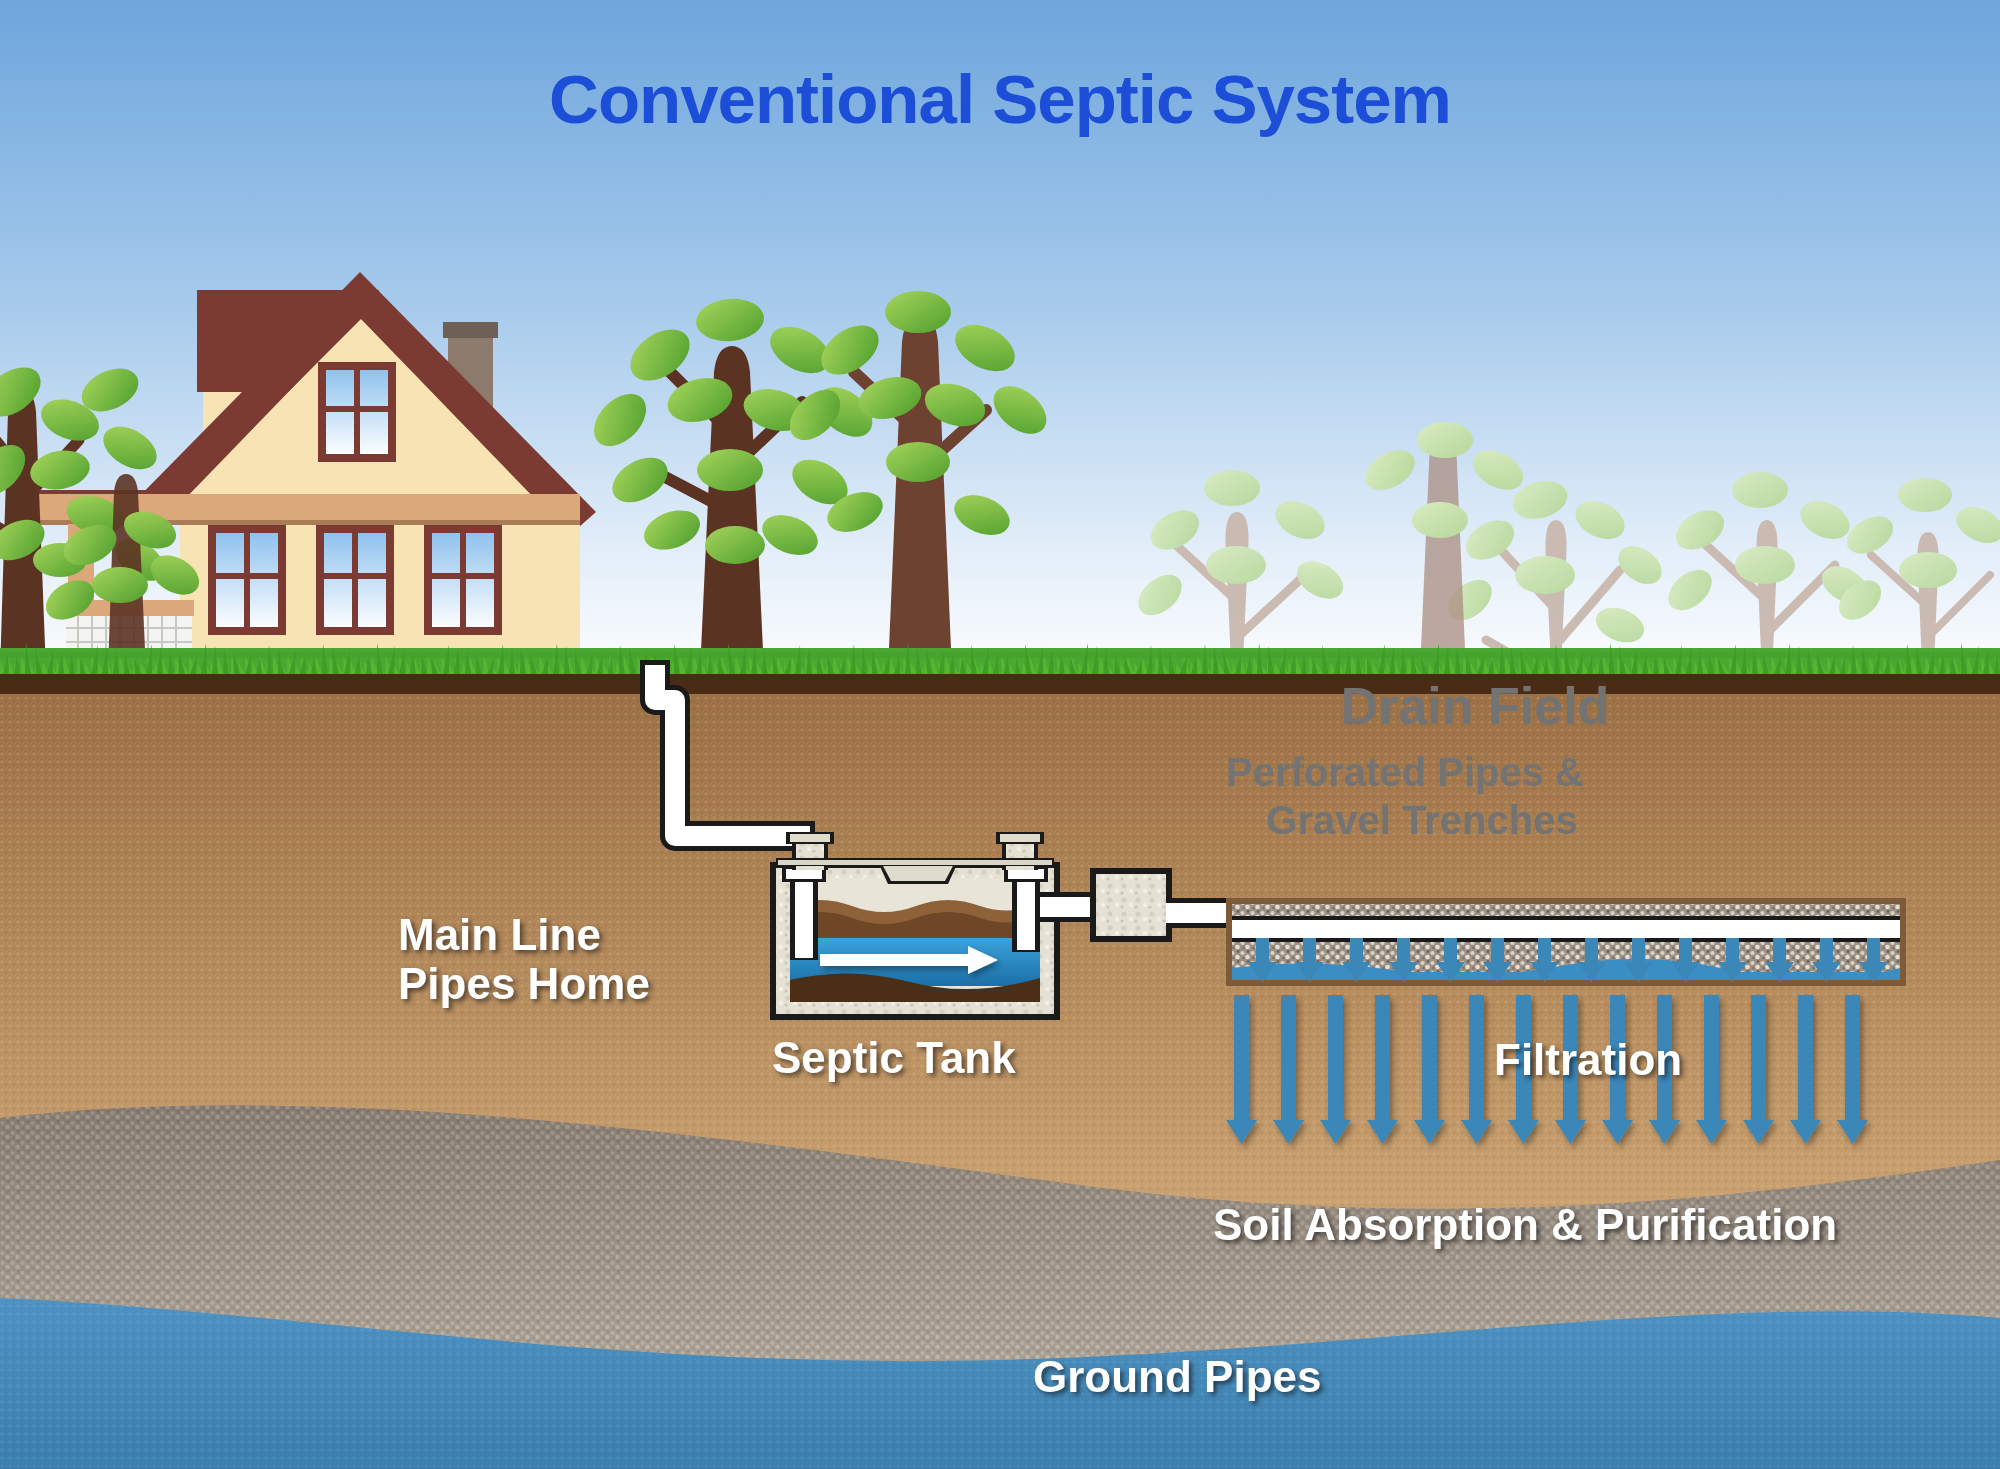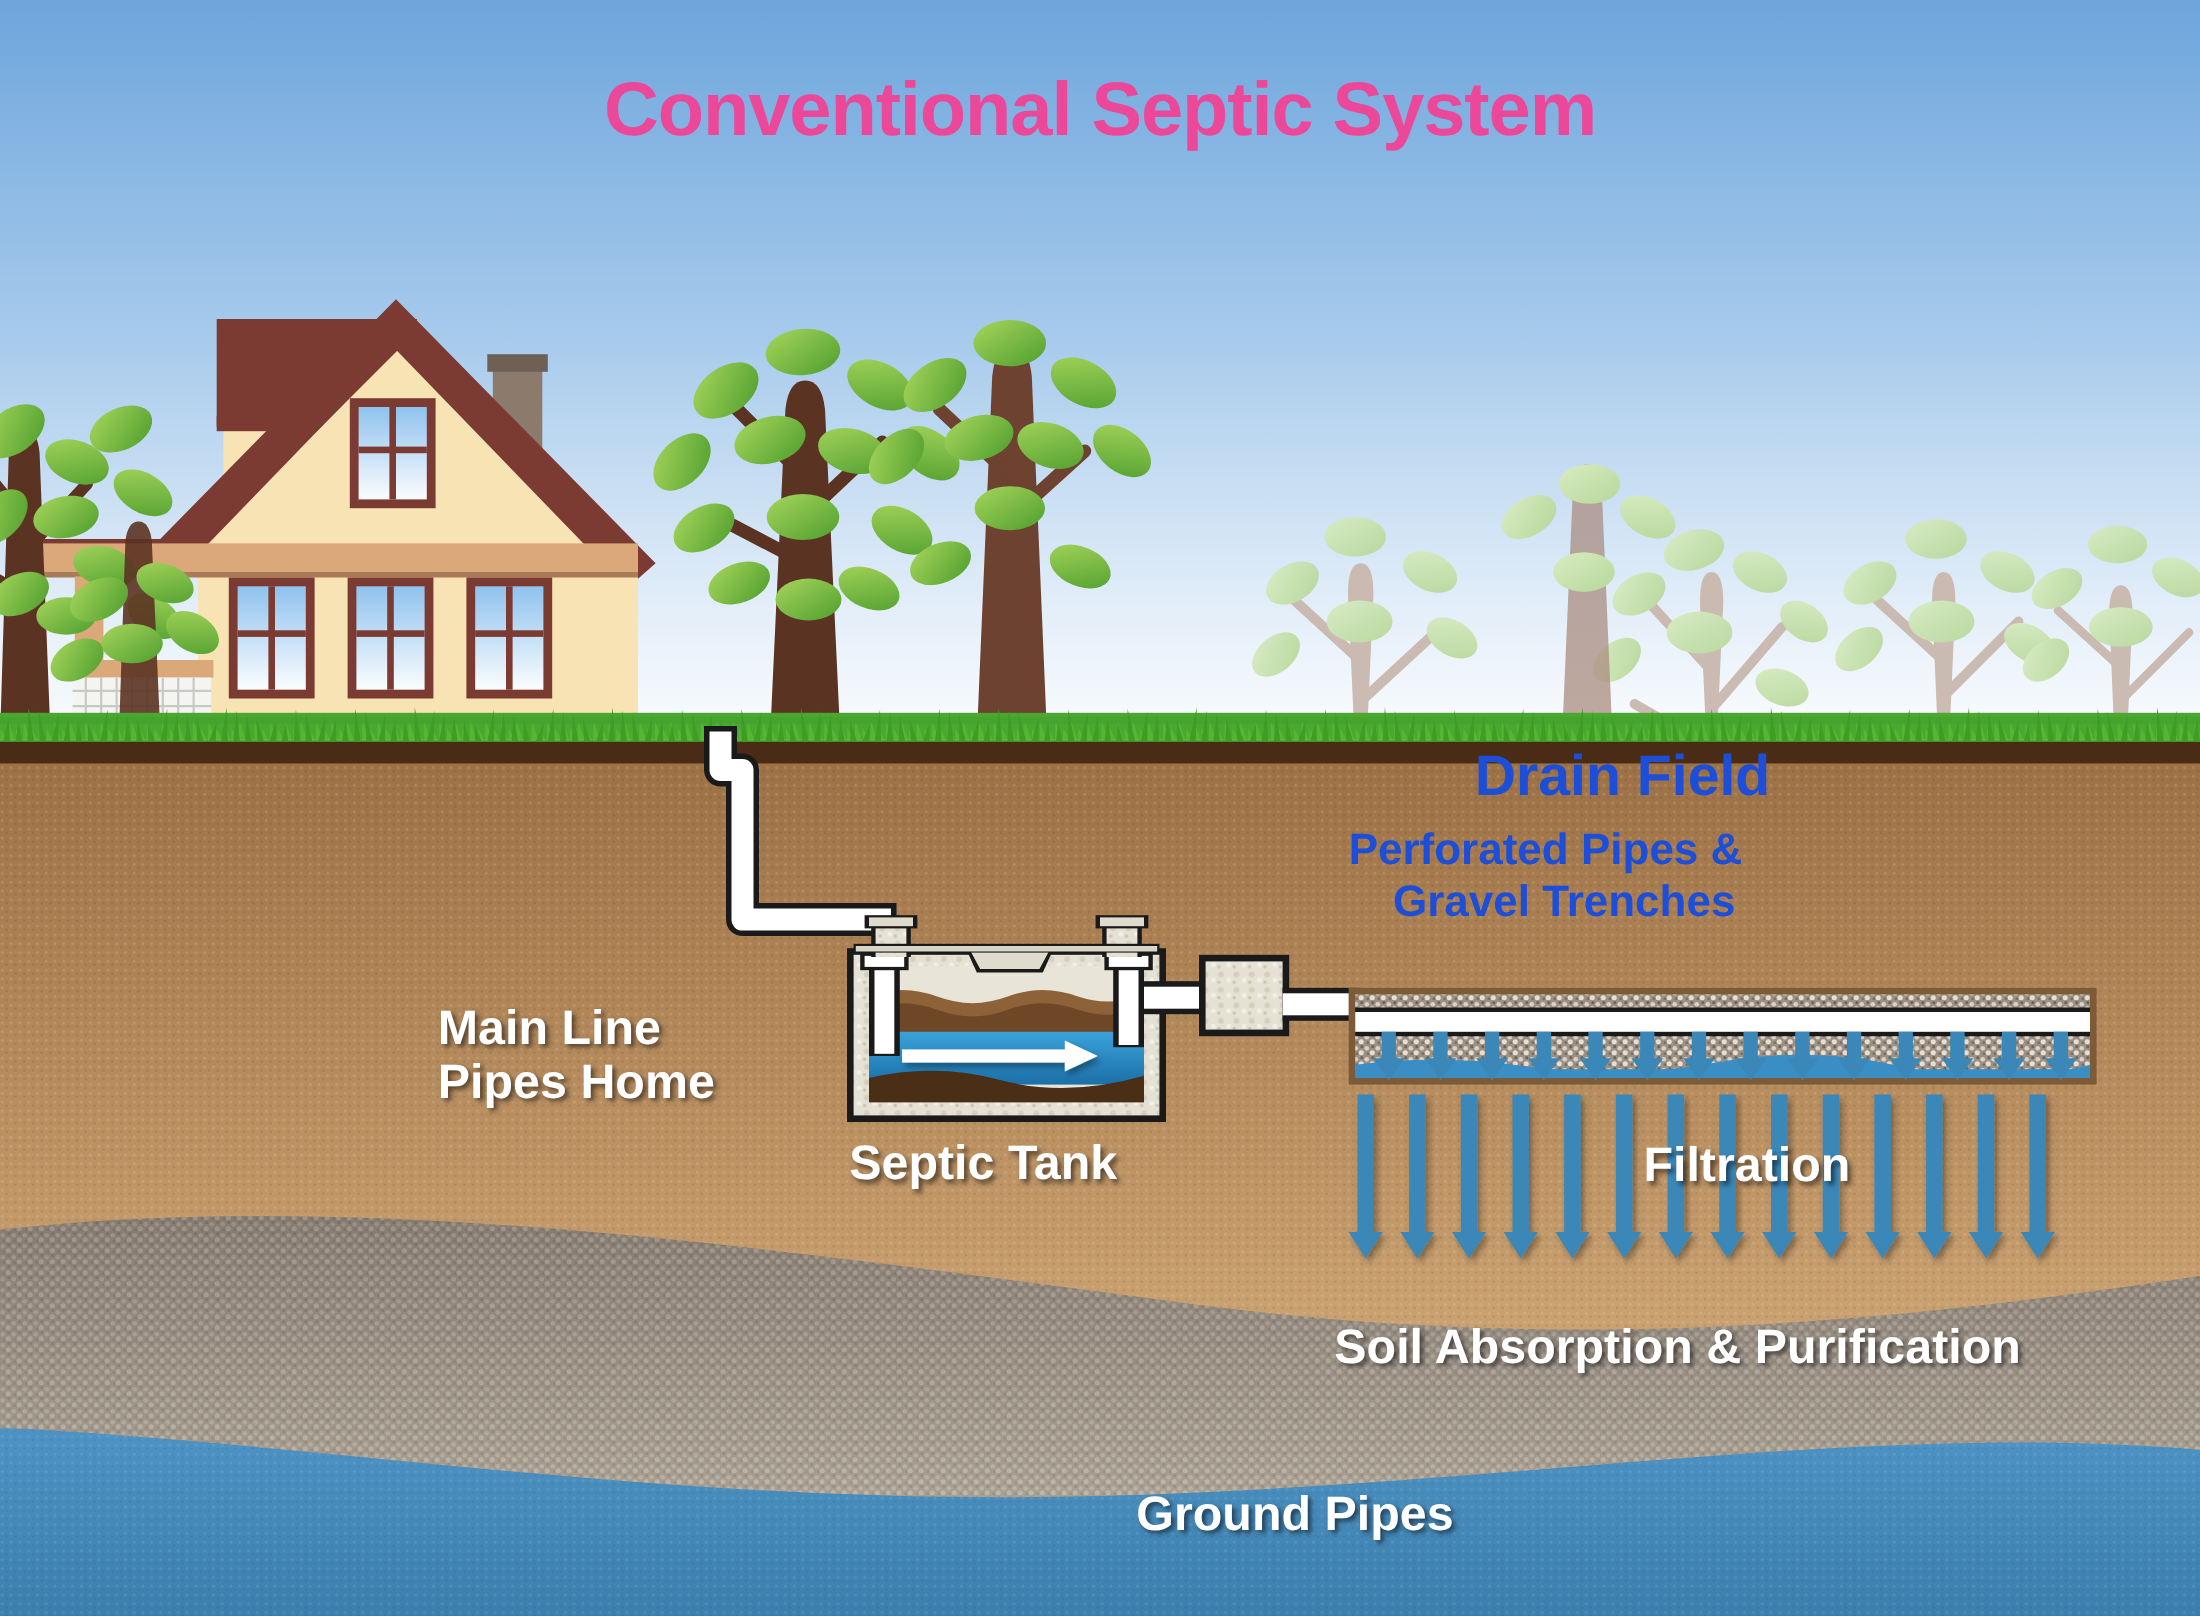--- a/index.html
+++ b/index.html
@@ -1,24 +1,24 @@
 <!DOCTYPE html>
 <html><head>
 <meta charset="utf-8">
 <style>
   html,body{margin:0;padding:0;background:#fff;}
   body{font-family:"Liberation Sans",sans-serif;}
   #stage{position:relative;width:2000px;height:1469px;overflow:hidden;}
   #stage svg{position:absolute;top:0;left:0;}
   .lbl{position:absolute;color:#fff;font-weight:bold;line-height:1.12;
        text-shadow:3px 3px 5px rgba(0,0,0,.55);white-space:pre;}
-  .brown-lbl{position:absolute;color:#1d4ed8;font-weight:bold;line-height:1.1;
+  .brown-lbl{position:absolute;color:#737373;font-weight:bold;line-height:1.1;
        text-align:center;white-space:pre;}
   #title{position:absolute;left:0;right:0;top:60px;text-align:center;
-       color:#ec4899;font-weight:bold;font-size:69px;letter-spacing:-1px;}
+       color:#1d4ed8;font-weight:bold;font-size:69px;letter-spacing:-1px;}
 </style>
 </head>
 <body>
 
 <div id="stage">
 
   <svg width="2000" height="1469" viewBox="0 0 2000 1469">
     <defs>
       <linearGradient id="sky" x1="0" y1="0" x2="0" y2="1">
         <stop offset="0" stop-color="#6da5dc"></stop>

